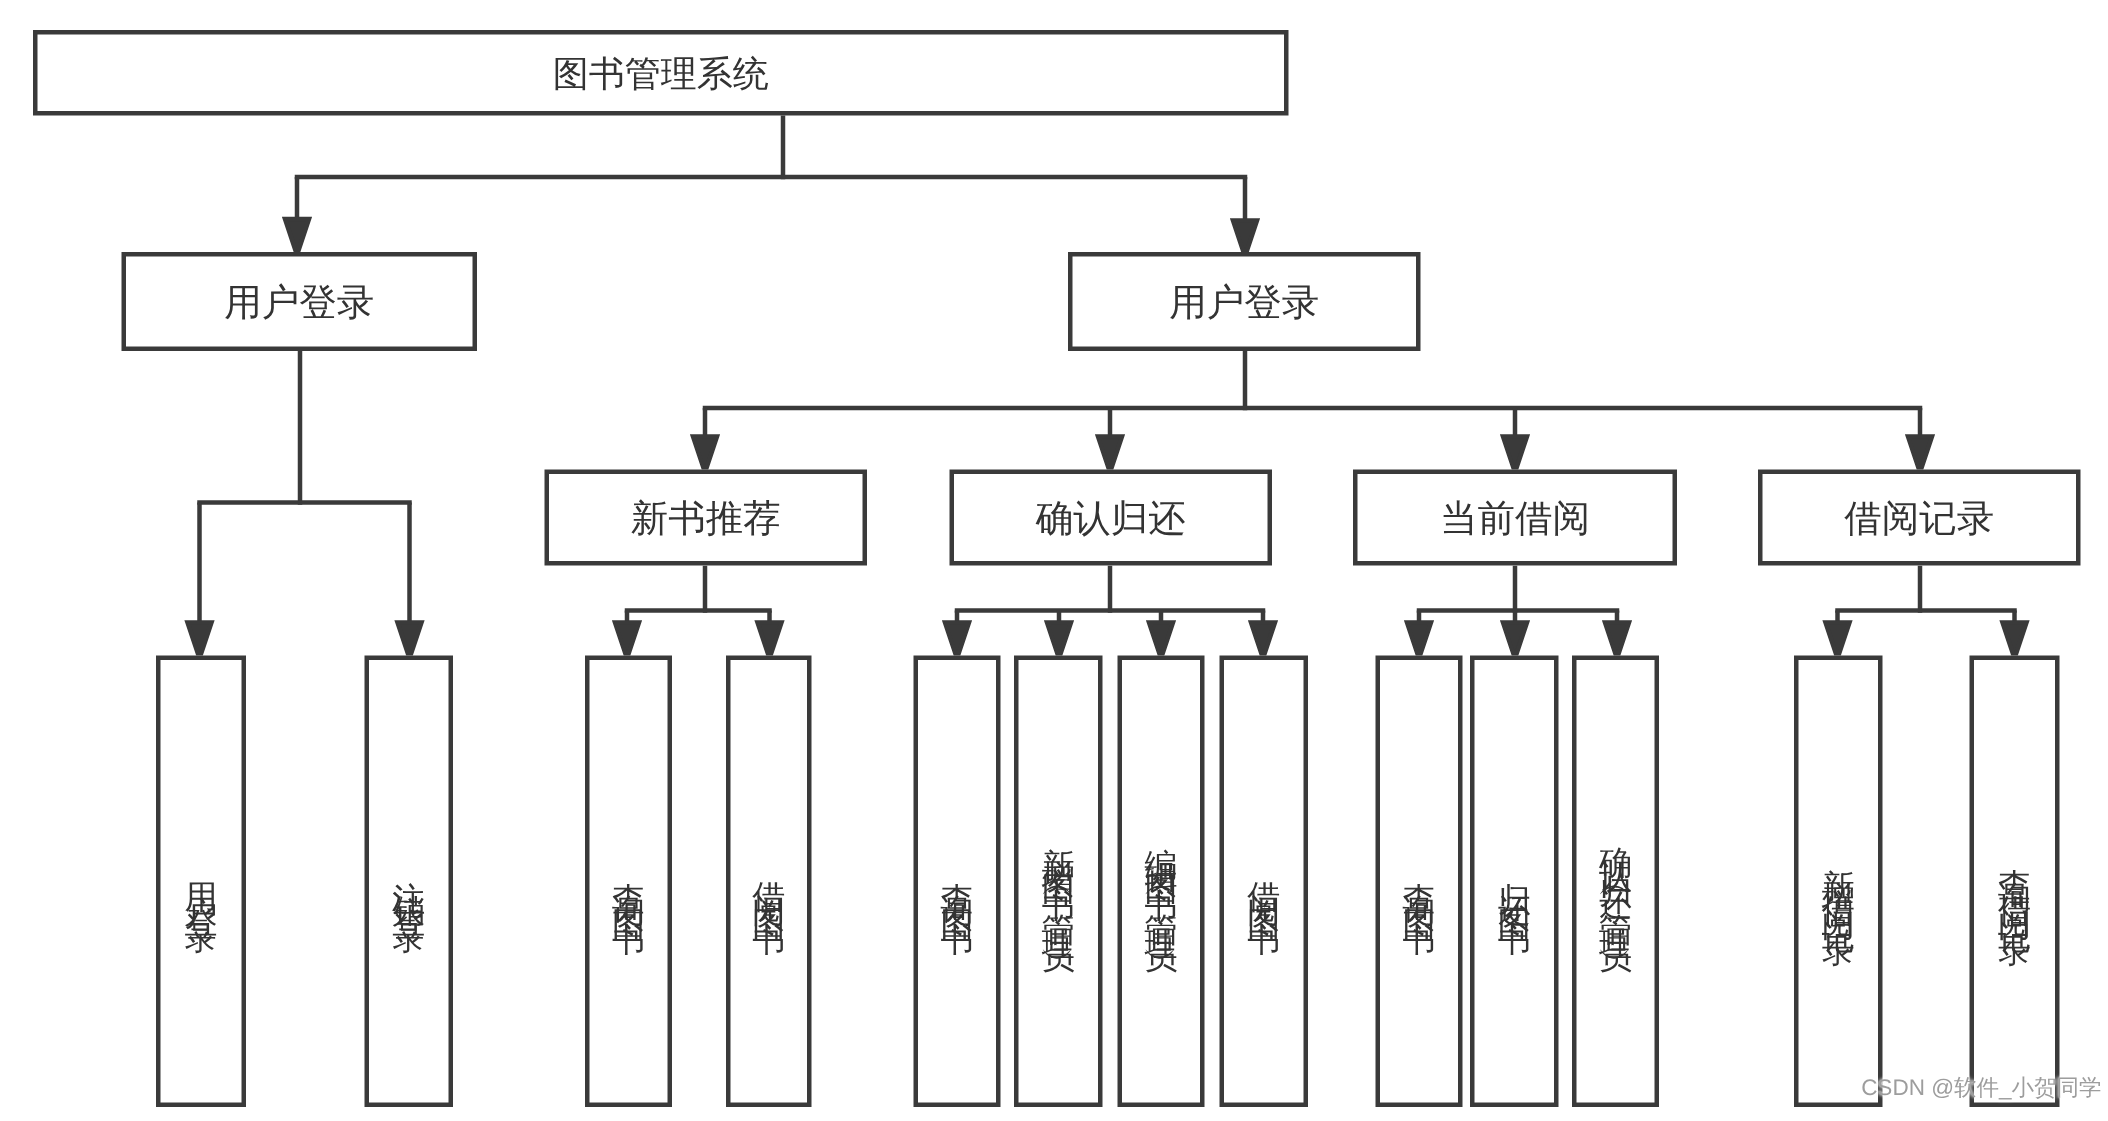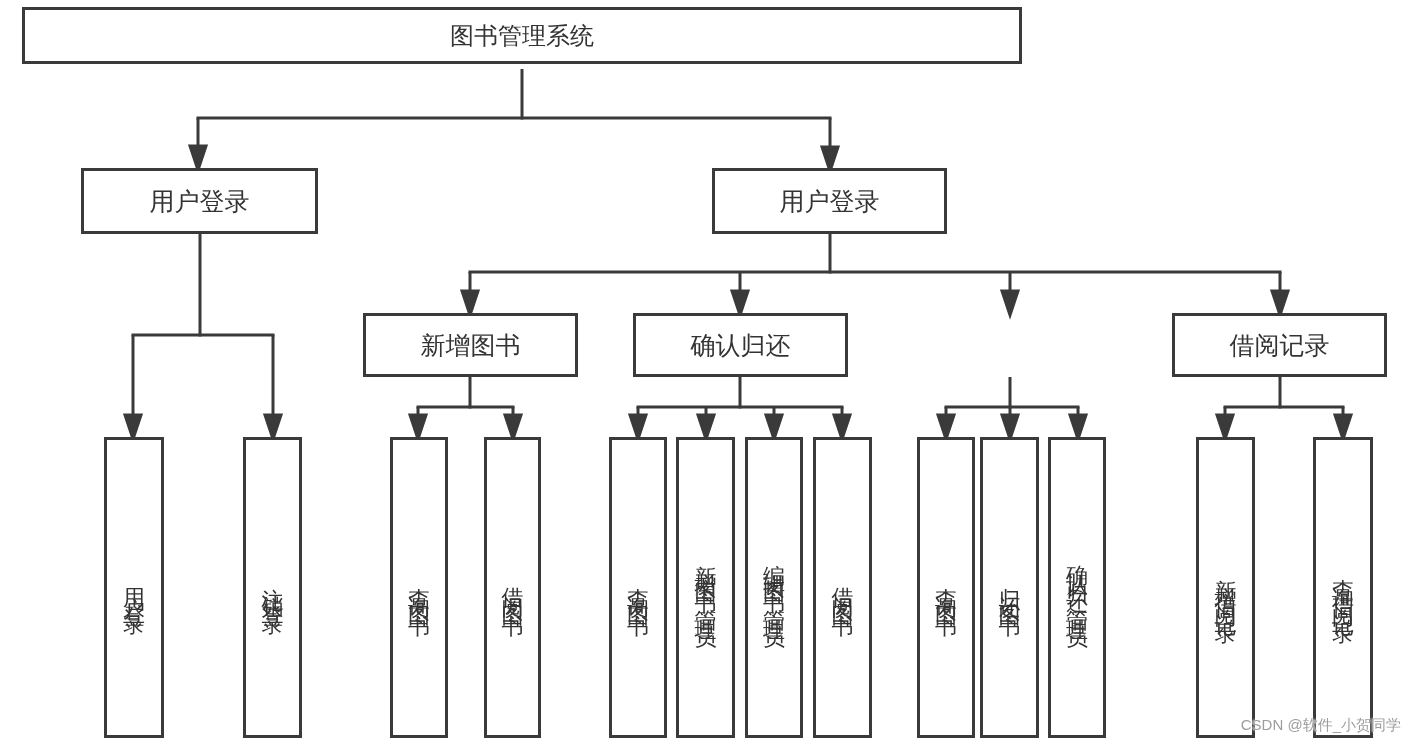--- a/index.html
+++ b/index.html
@@ -124,37 +124,40 @@
 
       <line x1="1280" y1="377" x2="1280" y2="408.5"></line>
       <line x1="1223.5" y1="407" x2="1344.5" y2="407"></line>
       <line x1="1225" y1="407" x2="1225" y2="419"></line>
       <polygon points="1217,415 1233,415 1225,439"></polygon>
       <line x1="1343" y1="407" x2="1343" y2="419"></line>
       <polygon points="1335,415 1351,415 1343,439"></polygon>
     </g>
   </svg>
 
-  <div class="box root-box" style="left:22px; top:7px; width:1000px; height:57px;">
+  <div class="box root-box" style="left:22px; top:20px; width:837px; height:57px;">
     <span>图书管理系统</span>
   </div>
 
   <div class="box hbox" style="left:81px; top:168px; width:237px; height:66px;">
     <span>用户登录</span>
   </div>
   <div class="box hbox" style="left:712px; top:168px; width:235px; height:66px;">
     <span>用户登录</span>
   </div>
 
   <div class="box hbox" style="left:363px; top:313px; width:215px; height:64px;">
-    <span>新增图书</span>
+    <span>新书推荐</span>
   </div>
   <div class="box hbox" style="left:633px; top:313px; width:215px; height:64px;">
     <span>确认归还</span>
   </div>
+  <div class="box hbox" style="left:902px; top:313px; width:216px; height:64px;">
+    <span>当前借阅</span>
+  </div>
   <div class="box hbox" style="left:1172px; top:313px; width:215px; height:64px;">
     <span>借阅记录</span>
   </div>
 
   <div class="box leaf" style="left:104px; top:437px; width:60px; height:301px;">
     <span>用户登录</span>
   </div>
   <div class="box leaf" style="left:243px; top:437px; width:59px; height:301px;">
     <span>注销登录</span>
   </div>

